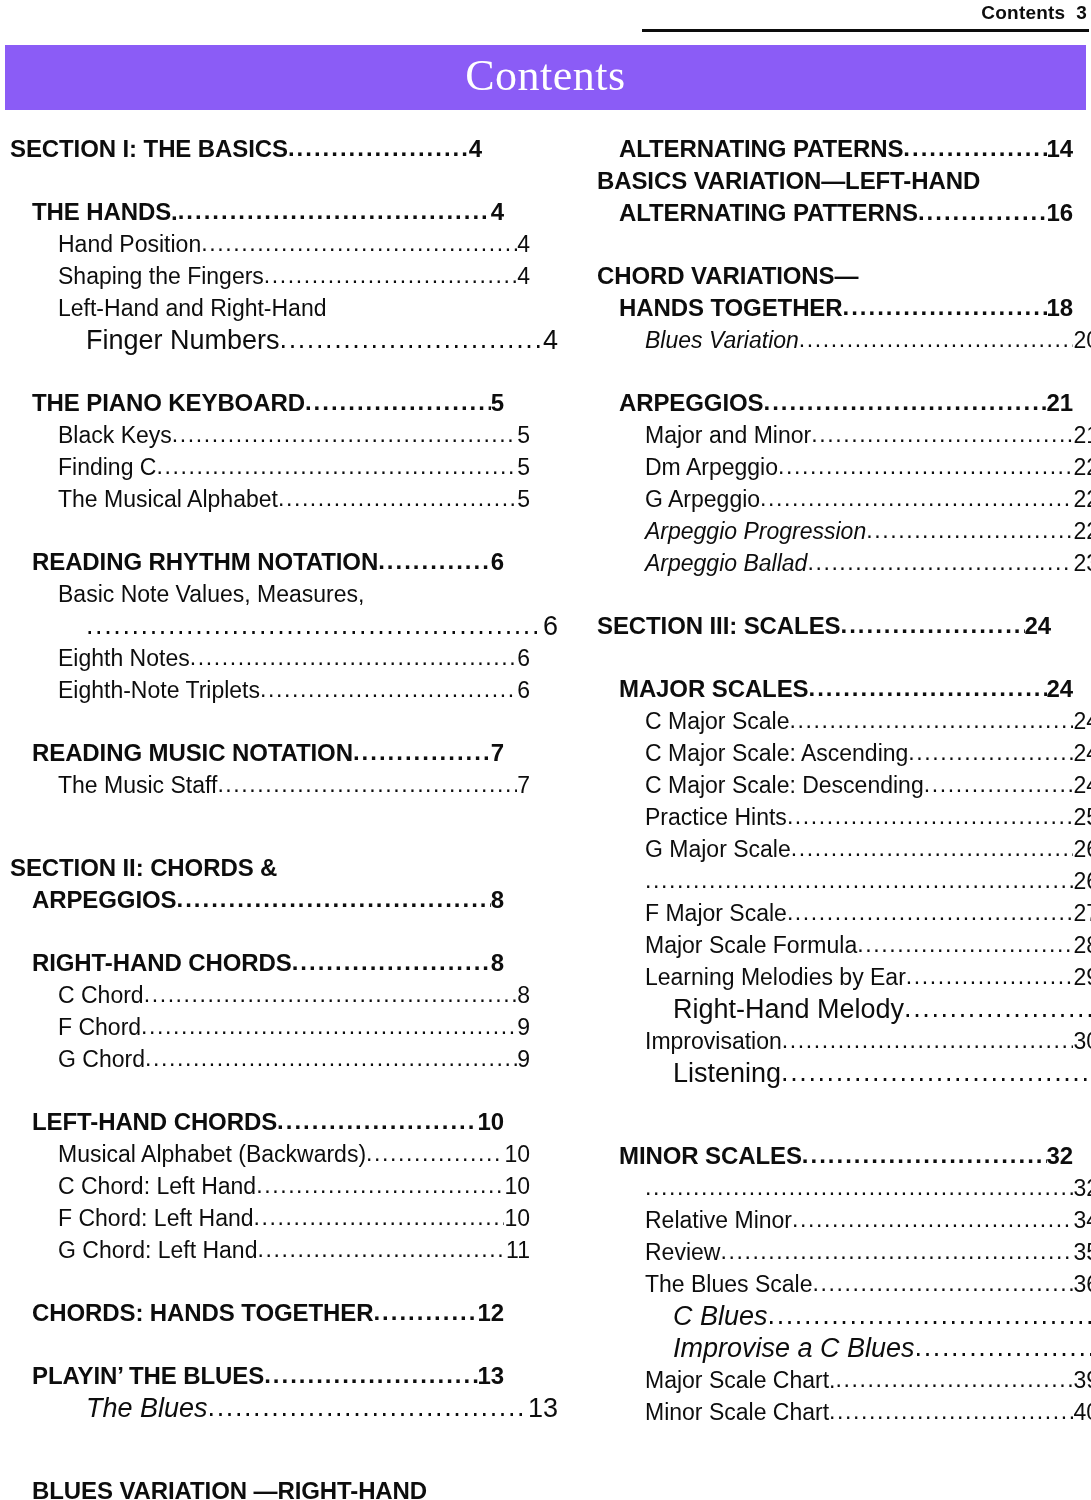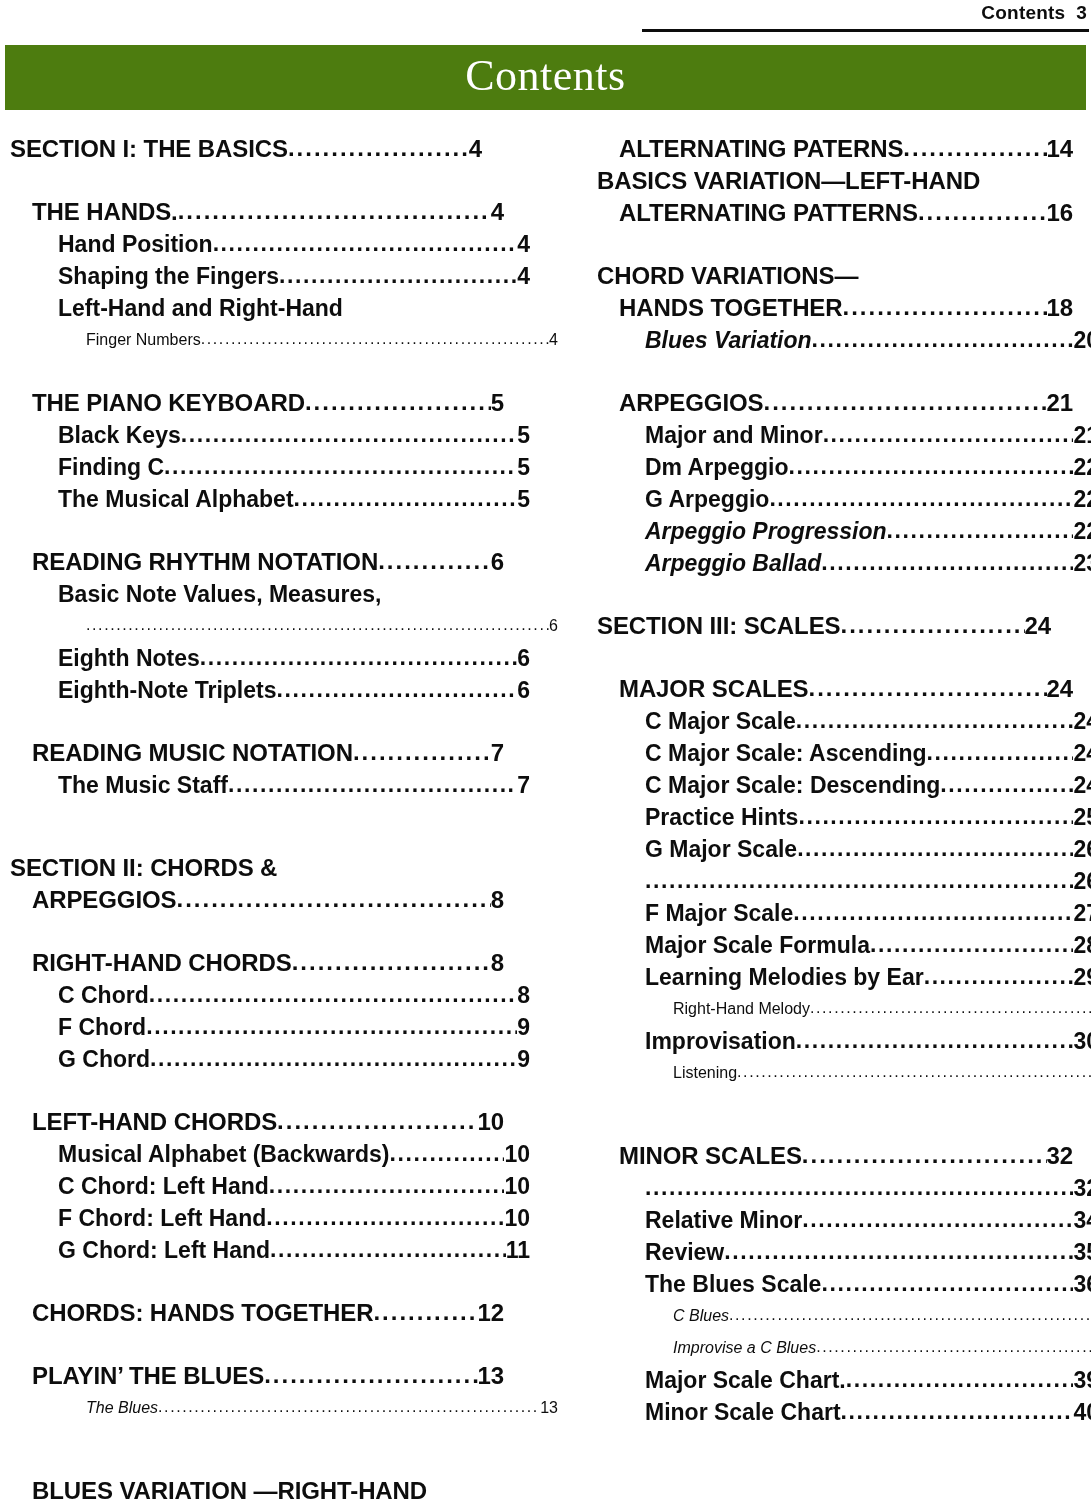--- a/index.html
+++ b/index.html
@@ -42,21 +42,21 @@
     background: #0d0d0d;
   }
 
   
   .title-band {
     position: absolute;
     left: 5px;
     top: 45px;
     width: 1081px;
     height: 65px;
-    background: #4d7c0f;
+    background: #8b5cf6;
     display: flex;
     align-items: center;
     justify-content: center;
   }
   .title-band-text {
     font-family: "Liberation Serif", serif;
     font-size: 44px;
     color: #ffffff;
     line-height: 1;
     letter-spacing: 0.5px;
@@ -119,25 +119,25 @@
     font-size: 24px;
     font-weight: bold;
     letter-spacing: -0.1px;
     margin-left: 22px;
     align-items: center;
   }
   .lvl-head .leader { letter-spacing: 2.0px; }
 
   .lvl-sub {
     font-size: 23px;
-    font-weight: bold;
+    font-weight: normal;
     margin-left: 48px;
   }
   .lvl-sub2 {
-    font-size: 16px;
+    font-size: 27px;
     font-weight: normal;
     margin-left: 76px;
     align-items: center;
   }
   .italic .etext { font-style: italic; }
 
   
   .cont { display: block; white-space: pre; }
   .gap-lg { height: 31px; }
   .gap-md { height: 20px; }

